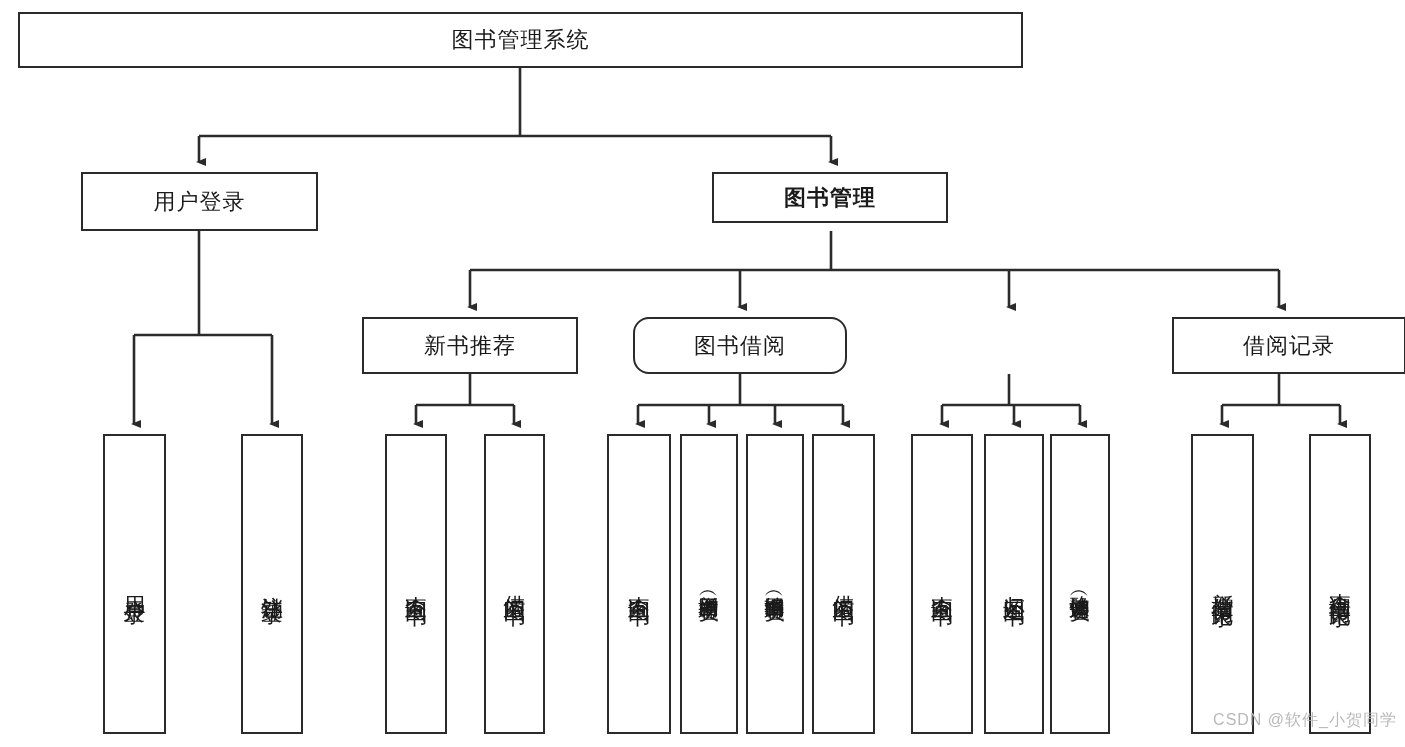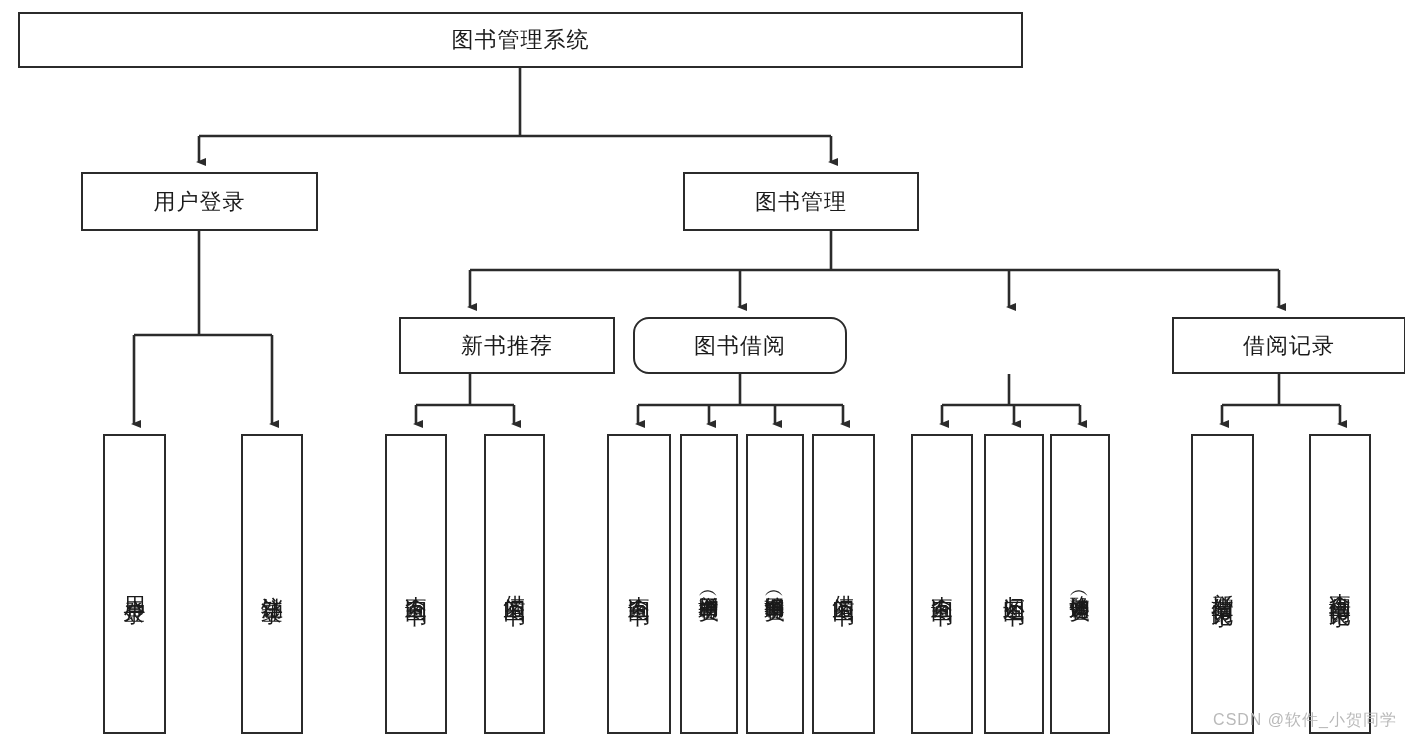--- a/index.html
+++ b/index.html
@@ -111,25 +111,25 @@
     </g>
   </svg>
 
   <div class="node horiz" id="node-root" style="left: 18px; top: 12px; width: 1005px; height: 56px;">
     <span>图书管理系统</span>
   </div>
 
   <div class="node horiz" id="node-l1-0" style="left: 81px; top: 172px; width: 237px; height: 59px;">
     <span>用户登录</span>
   </div>
-  <div class="node horiz" id="node-l1-1" style="left: 683px; top: 172px; width: 236px; height: 59px;">
+  <div class="node horiz" id="node-l1-1" style="left: 712px; top: 172px; width: 236px; height: 51px; font-weight: bold;">
     <span>图书管理</span>
   </div>
 
-  <div class="node horiz" id="node-l2-0" style="left: 362px; top: 317px; width: 216px; height: 57px; margin-left: 37px;">
+  <div class="node horiz" id="node-l2-0" style="left: 362px; top: 317px; width: 216px; height: 57px;">
     <span>新书推荐</span>
   </div>
   <div class="node horiz" id="node-l2-1" style="left: 633px; top: 317px; width: 214px; height: 57px; border-radius: 16px;">
     <span>图书借阅</span>
   </div>
   <div class="node horiz" id="node-l2-3" style="left: 1172px; top: 317px; width: 234px; height: 57px;">
     <span>借阅记录</span>
   </div>
 
   <div class="node vert" id="node-leaf-0" style="left: 103px; top: 434px; width: 63px; height: 300px;">

